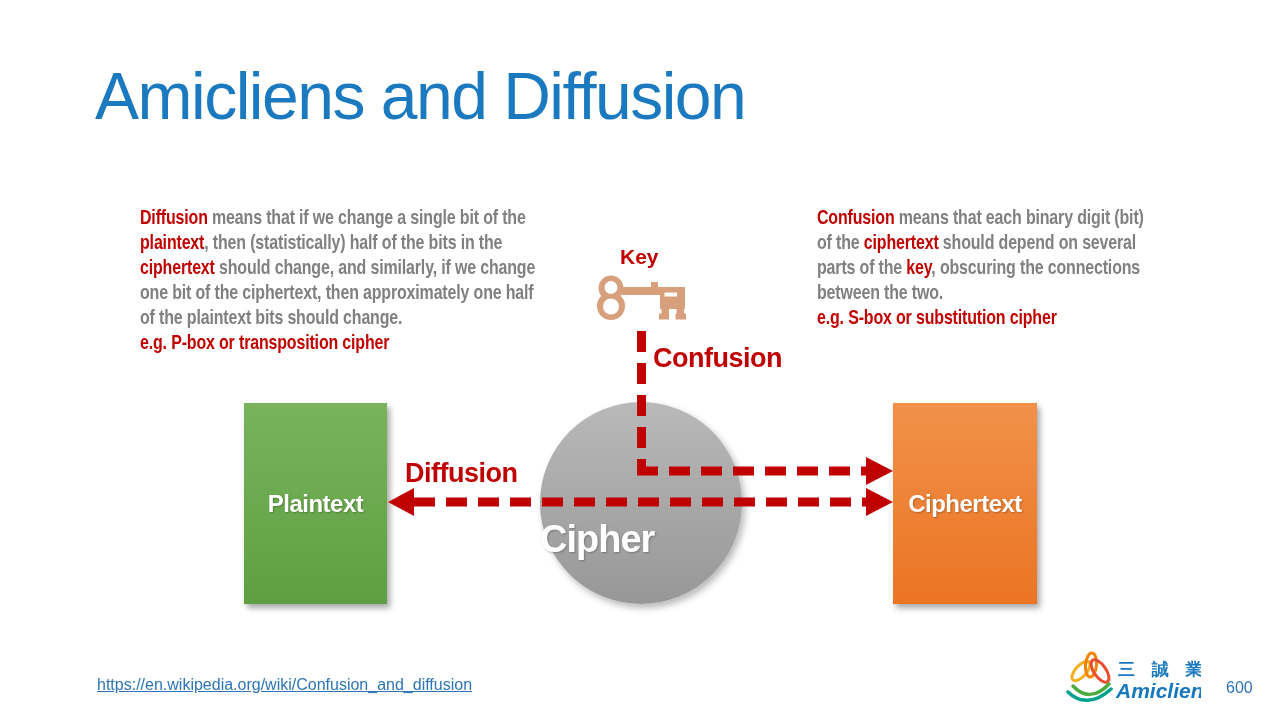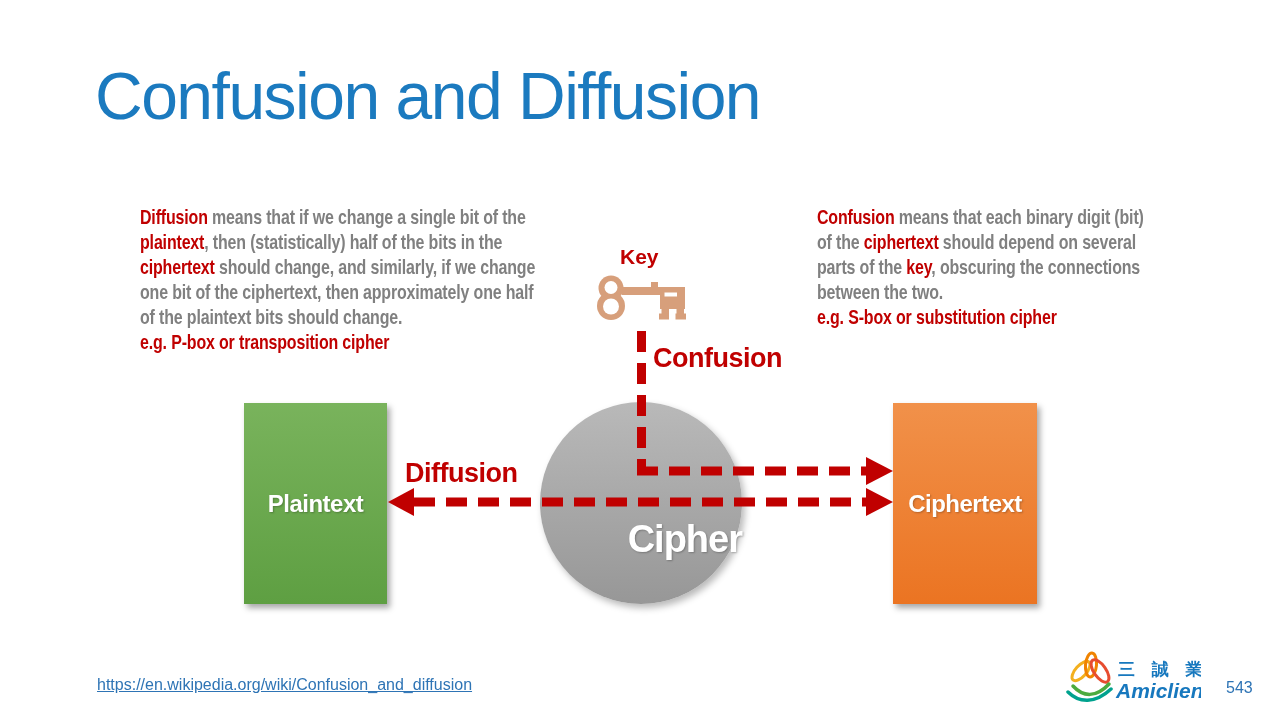--- a/index.html
+++ b/index.html
@@ -31,21 +31,21 @@
     color:var(--accent-red);
   }
   .confusion-label{left:653px;top:343px;}
   .diffusion-label{left:405px;top:458px;}
   .circle{
     position:absolute;left:540px;top:402px;width:202px;height:202px;border-radius:50%;
     background:linear-gradient(180deg,var(--circle-top),var(--circle-bottom));
     box-shadow:3px 4px 7px rgba(0,0,0,0.28);
   }
   .cipher-label{
-    position:absolute;left:540px;top:518px;width:202px;text-align:right;
+    position:absolute;left:540px;top:518px;width:202px;text-align:left;
     font-size:38px;font-weight:bold;letter-spacing:-1px;color:#fff;
     text-shadow:1px 1px 2px rgba(0,0,0,0.25);
   }
   .box{
     position:absolute;top:403px;width:143px;height:201px;
     display:flex;align-items:center;justify-content:center;
     box-shadow:3px 4px 6px rgba(0,0,0,0.35);
   }
   .box span{font-size:24px;font-weight:bold;color:#fff;letter-spacing:-0.5px;
     text-shadow:1px 1px 2px rgba(0,0,0,0.25);}
@@ -72,21 +72,21 @@
   .logo-cjk{font-family:"Liberation Sans",sans-serif;font-size:17px;font-weight:bold;
     letter-spacing:6px;fill:var(--logo-blue);}
   .logo-word{font-family:"Liberation Sans",sans-serif;font-size:21px;font-weight:bold;
     font-style:italic;fill:var(--logo-blue);}
 </style>
 </head>
 <body>
 
 <div class="slide">
 
-  <h1 class="title">Confusion and Diffusion</h1>
+  <h1 class="title">Amicliens and Diffusion</h1>
 
   <div class="note note-left"><span style="color: rgb(192, 0, 0);">Diffusion</span><span style="color: rgb(128, 128, 128);"> means that if we change a single bit of the </span><span style="color: rgb(192, 0, 0);">plaintext</span><span style="color: rgb(128, 128, 128);">, then (statistically) half of the bits in the </span><span style="color: rgb(192, 0, 0);">ciphertext</span><span style="color: rgb(128, 128, 128);"> should change, and similarly, if we change one bit of the ciphertext, then approximately one half of the plaintext bits should change.</span><span style="color: rgb(192, 0, 0);">
 e.g. P-box or transposition cipher</span></div>
   <div class="note note-right"><span style="color: rgb(192, 0, 0);">Confusion</span><span style="color: rgb(128, 128, 128);"> means that each binary digit (bit) of the </span><span style="color: rgb(192, 0, 0);">ciphertext</span><span style="color: rgb(128, 128, 128);"> should depend on several parts of the </span><span style="color: rgb(192, 0, 0);">key</span><span style="color: rgb(128, 128, 128);">, obscuring the connections between the two.</span><span style="color: rgb(192, 0, 0);">
 e.g. S-box or substitution cipher</span></div>
 
   <div class="key-label">Key</div>
 
   <svg class="key-icon" width="104" height="46" viewBox="0 0 104 46">
     <circle class="key-fill" cx="15" cy="13" r="12.5"></circle>
@@ -138,15 +138,15 @@
       <ellipse class="petal petal-y" cx="15" cy="21" rx="12" ry="5.5" transform="rotate(-48 15 21)"></ellipse>
       <ellipse class="petal petal-o" cx="25" cy="15" rx="12" ry="5.5" transform="rotate(-85 25 15)"></ellipse>
       <ellipse class="petal petal-r" cx="34" cy="21" rx="13" ry="6" transform="rotate(-125 34 21)"></ellipse>
       <path class="leaf leaf-teal" d="M2,42 C 13,53 29,54 45,39"></path>
       <path class="leaf leaf-green" d="M7,36 C 17,47 30,48 43,34"></path>
     </g>
     <text class="logo-cjk" x="52" y="25">三 誠 業</text>
     <text class="logo-word" x="50" y="48">Amicliens</text>
   </svg>
 
-  <div class="page-number">543</div>
+  <div class="page-number">600</div>
 
 </div>
 
 </body></html>

